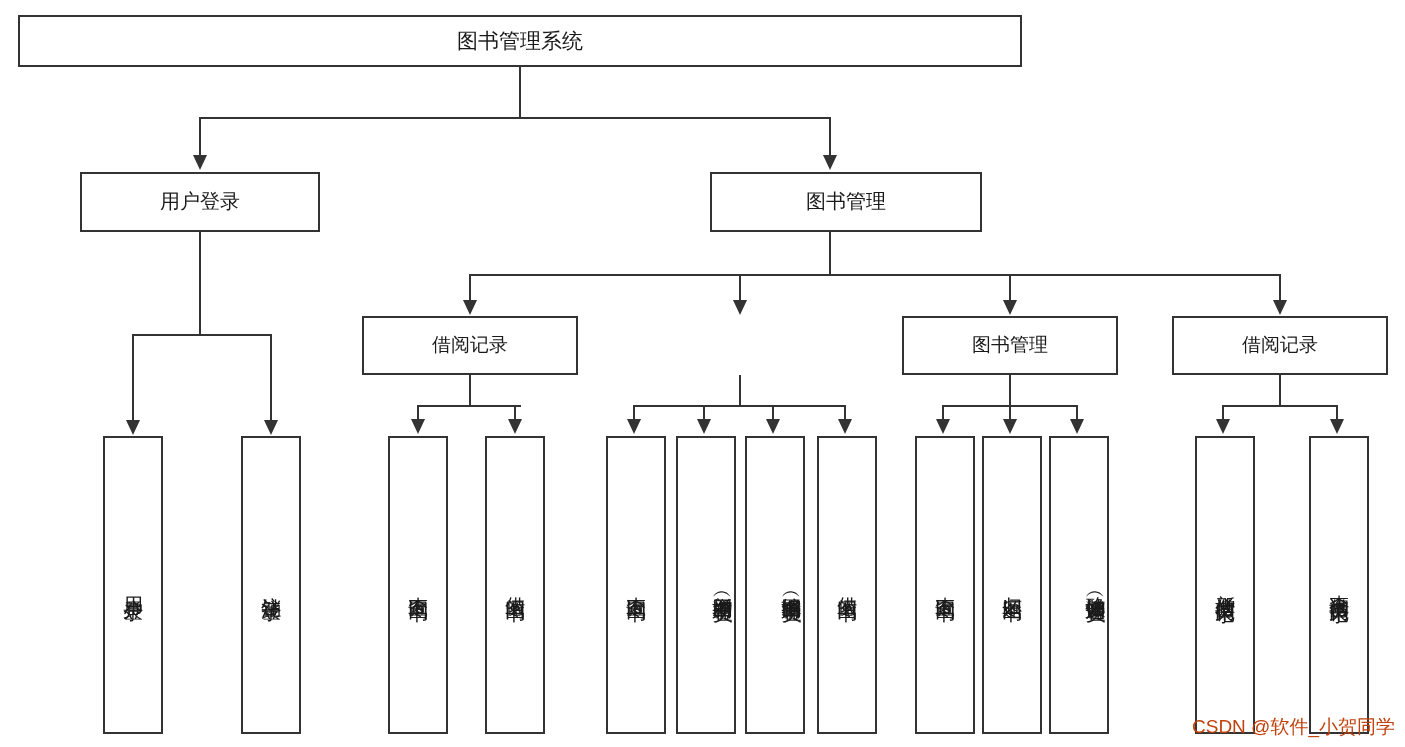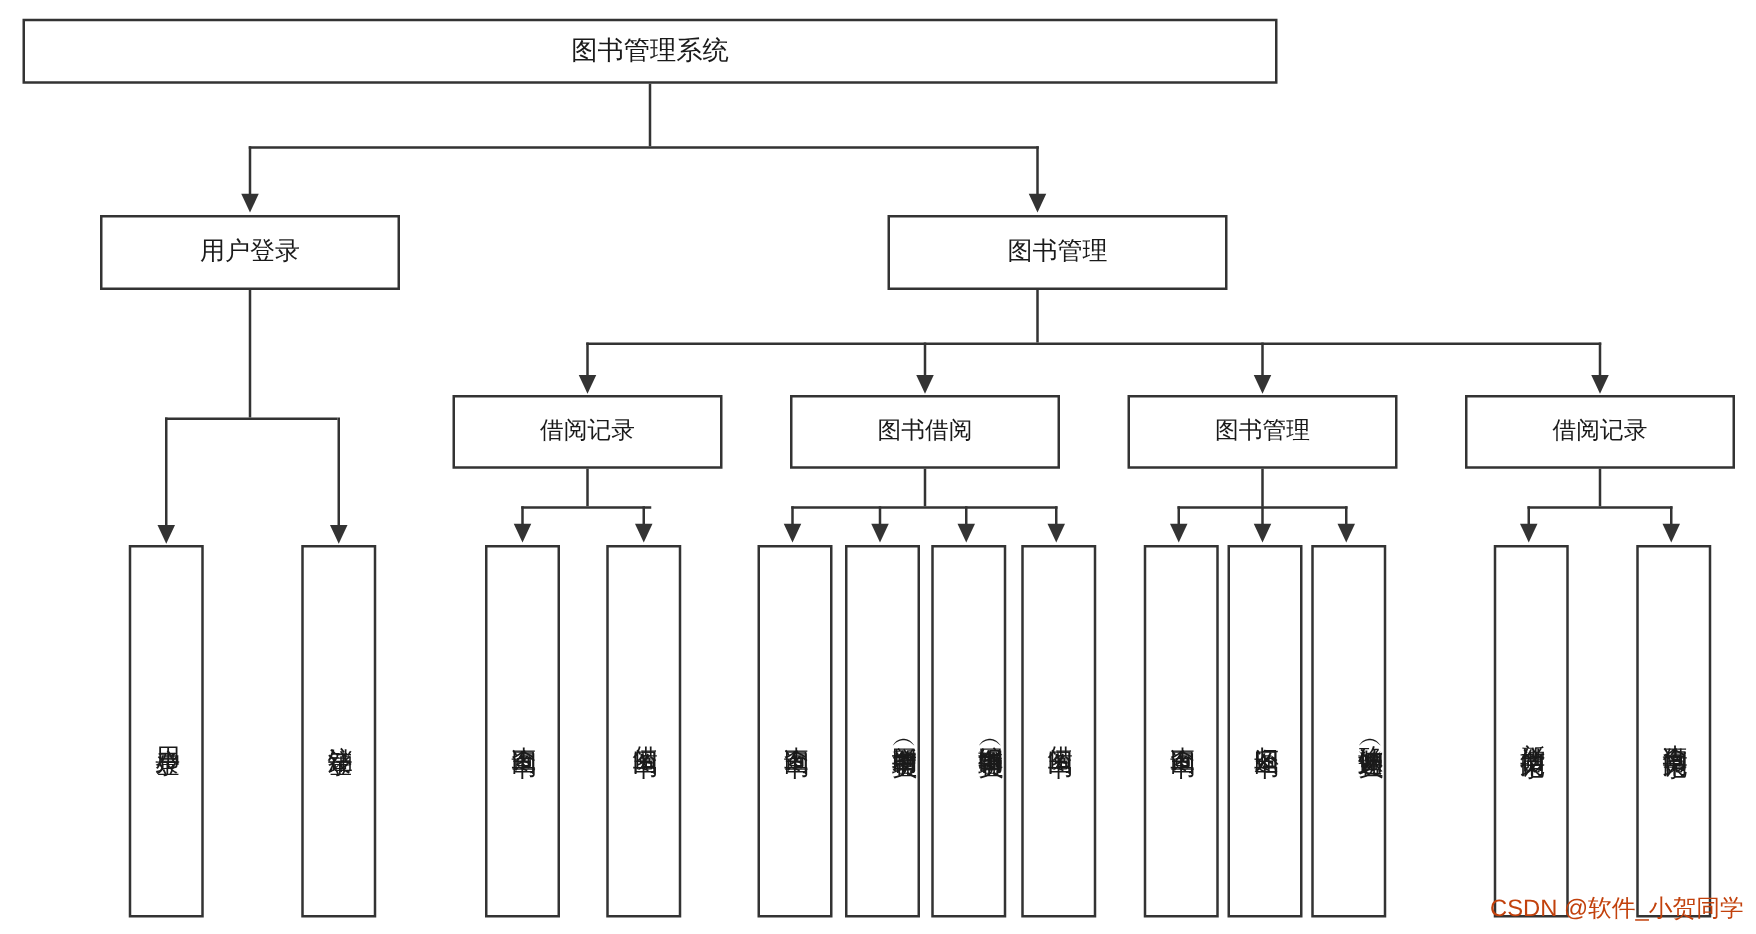--- a/index.html
+++ b/index.html
@@ -108,21 +108,20 @@
   <div class="lineV" style="left:469px; top:274px; width:2px; height:28px;"></div>
   <div class="arrow" style="left:463px; top:300px;"></div>
   <div class="lineV" style="left:739px; top:274px; width:2px; height:28px;"></div>
   <div class="arrow" style="left:733px; top:300px;"></div>
   <div class="lineV" style="left:1009px; top:274px; width:2px; height:28px;"></div>
   <div class="arrow" style="left:1003px; top:300px;"></div>
   <div class="lineV" style="left:1279px; top:274px; width:2px; height:28px;"></div>
   <div class="arrow" style="left:1273px; top:300px;"></div>
 
   <div class="node lvl3" style="left:362px; top:316px; width:216px; height:59px;">借阅记录</div>
-  <div class="node lvl3" style="left:632px; top:316px; width:216px; height:59px;">图书借阅</div>
   <div class="node lvl3" style="left:902px; top:316px; width:216px; height:59px;">图书管理</div>
   <div class="node lvl3" style="left:1172px; top:316px; width:216px; height:59px;">借阅记录</div>
 
   <div class="lineV" style="left:469px; top:375px; width:2px; height:30px;"></div>
   <div class="lineH" style="left:417px; top:405px; width:104px; height:2px;"></div>
   <div class="lineV" style="left:417px; top:405px; width:2px; height:16px;"></div>
   <div class="arrow" style="left:411px; top:419px;"></div>
   <div class="lineV" style="left:514px; top:405px; width:2px; height:16px;"></div>
   <div class="arrow" style="left:508px; top:419px;"></div>
 

